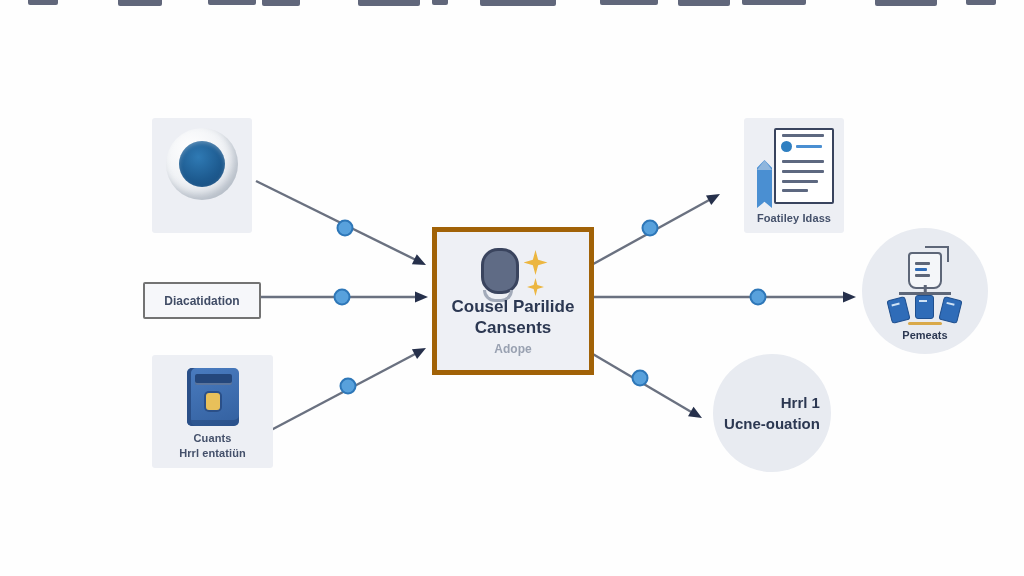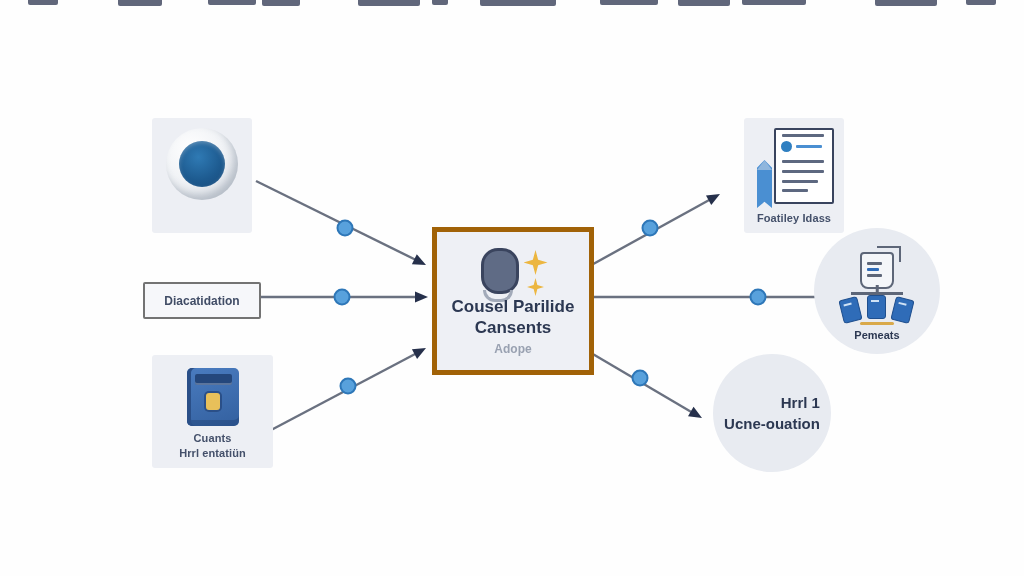--- a/index.html
+++ b/index.html
@@ -68,21 +68,21 @@
   .sig{position:absolute;left:20px;top:15px;width:26px;height:3px;background:#4a8fd2;border-radius:1px;}
   .pencil{position:absolute;left:13px;top:36px;width:15px;height:48px;background:#4a8fd2;
         clip-path:polygon(50% 0,100% 16%,100% 100%,50% 87%,0 100%,0 16%);}
   .pencil::after{content:"";position:absolute;left:0;top:0;width:100%;height:10px;background:#8fb6dd;
         clip-path:polygon(50% 0,100% 100%,0 100%);}
 
   
   .circle{position:absolute;border-radius:50%;background:#e8ebf1;}
   .circle-hrrl{left:713px;top:354px;width:118px;height:118px;display:flex;align-items:center;
         justify-content:center;text-align:right;font-size:15px;font-weight:700;color:#2c3852;line-height:1.4;}
-  .circle-pemeats{left:814px;top:228px;width:126px;height:126px;}
+  .circle-pemeats{left:862px;top:228px;width:126px;height:126px;}
 
   
   .cup{position:absolute;left:50%;top:24px;transform:translateX(-50%);width:30px;height:33px;
         border:2.5px solid #5d6678;border-radius:4px 4px 8px 8px;background:#f4f6f9;}
   .cupline{position:absolute;height:2.5px;background:#5d6678;border-radius:1px;}
   .cupline.blue{background:#2f6cb8;}
   .pipe{position:absolute;left:63px;top:18px;width:22px;height:14px;
         border-top:2.5px solid #5d6678;border-right:2.5px solid #5d6678;}
   .stem{position:absolute;left:50%;top:57px;transform:translateX(-50%);width:2.5px;height:7px;background:#5d6678;}
   .tbar{position:absolute;left:50%;top:64px;transform:translateX(-50%);width:52px;height:2.5px;background:#5d6678;}

